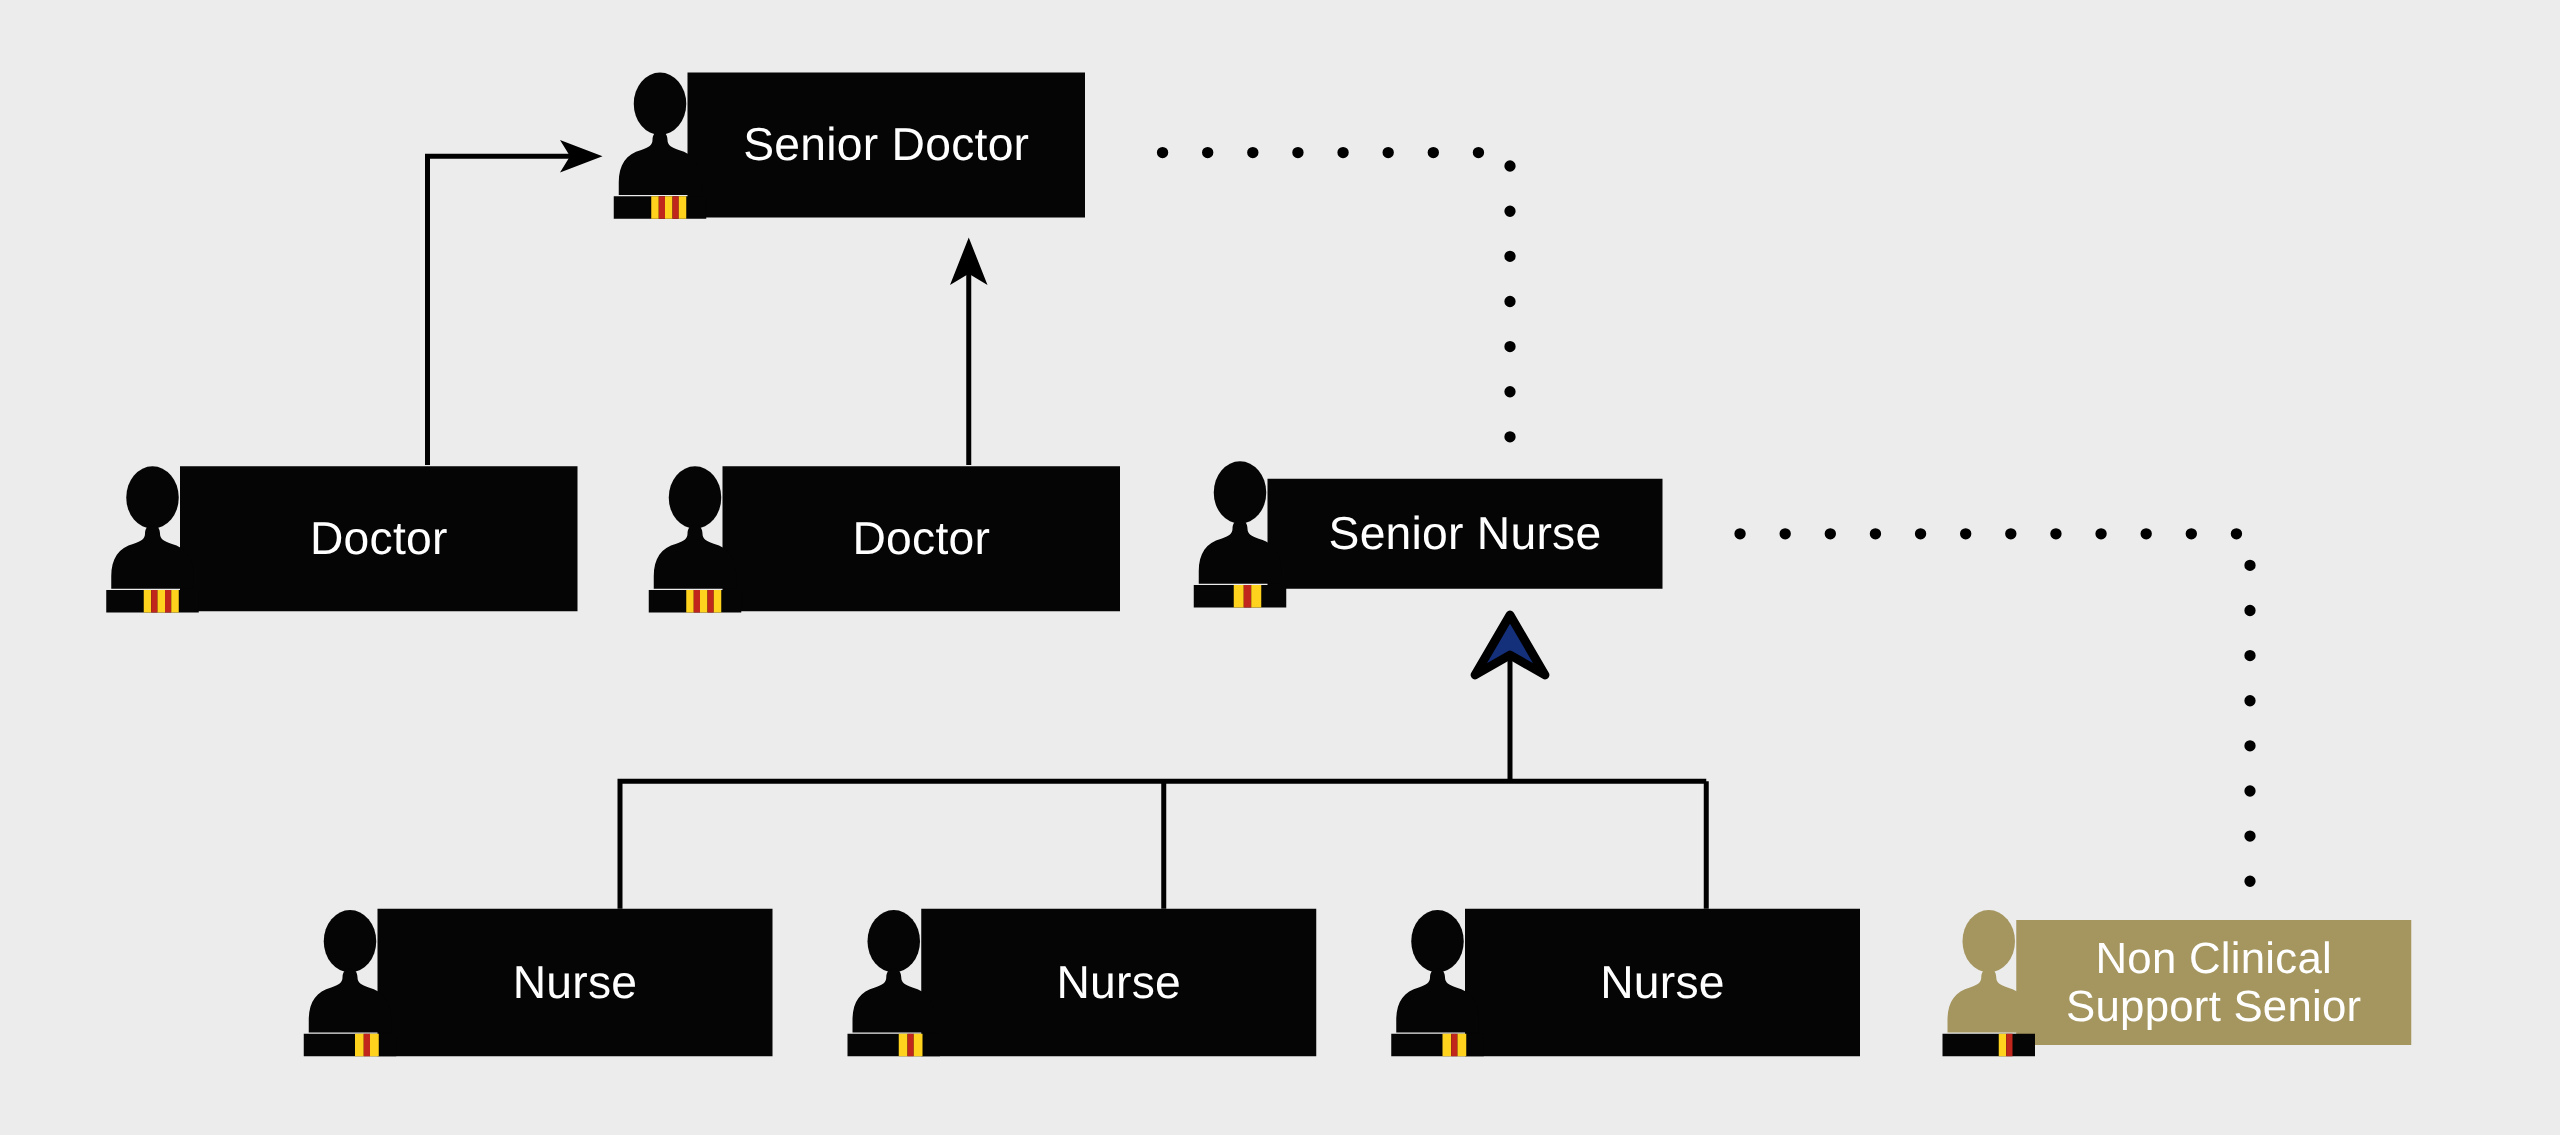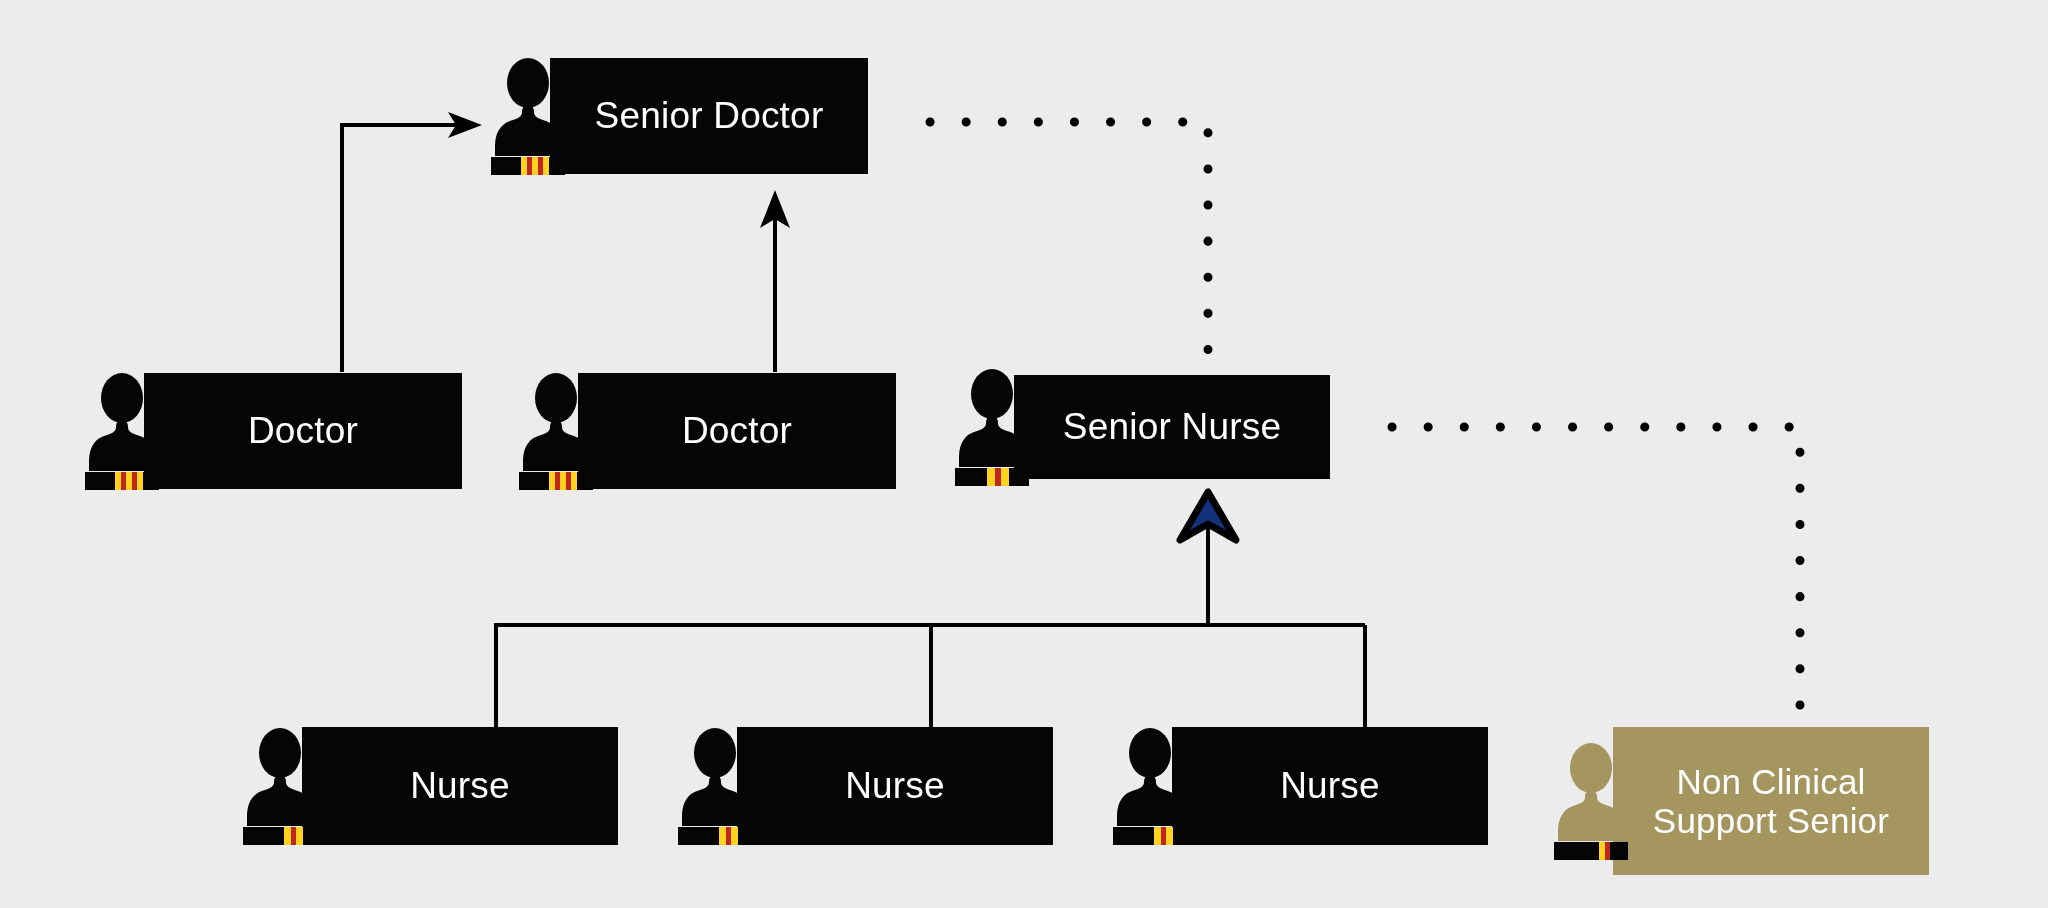--- a/index.html
+++ b/index.html
@@ -151,21 +151,21 @@
         <path d="M40 48 c-4 0 -6 3 -6 7 c0 4 -3 6 -9 8 c-12 3 -18 12 -18 26 l0 10 l66 0 l0 -10
                  c0 -14 -6 -23 -18 -26 c-6 -2 -9 -4 -9 -8 c0 -4 -2 -7 -6 -7 z" fill="#050505"></path>
         <g>
           <rect x="3" y="100" width="74" height="23" fill="#050505"></rect>
           <rect x="35" y="100" width="8" height="23" fill="#ffd21e"></rect>
           <rect x="43" y="100" width="6" height="23" fill="#c0261b"></rect>
           <rect x="49" y="100" width="8" height="23" fill="#ffd21e"></rect>
         </g>
       </svg>
     </div>
-    <div class="box dark" style="width:316px; height:104px; font-size:37px;">
+    <div class="box dark" style="width:316px; height:88px; font-size:37px;">
       <span>Senior Nurse</span>
     </div>
   </div>
 
   <div class="node" style="left:240px; top:727px;">
     <div class="avatar">
       <svg width="80" height="118" viewBox="0 0 80 118" xmlns="http://www.w3.org/2000/svg">
         <ellipse cx="40" cy="26" rx="21" ry="25" fill="#050505"></ellipse>
         <path d="M40 48 c-4 0 -6 3 -6 7 c0 4 -3 6 -9 8 c-12 3 -18 12 -18 26 l0 10 l66 0 l0 -10
                  c0 -14 -6 -23 -18 -26 c-6 -2 -9 -4 -9 -8 c0 -4 -2 -7 -6 -7 z" fill="#050505"></path>
@@ -226,19 +226,19 @@
         <ellipse cx="40" cy="26" rx="21" ry="25" fill="#a59660"></ellipse>
         <path d="M40 48 c-4 0 -6 3 -6 7 c0 4 -3 6 -9 8 c-12 3 -18 12 -18 26 l0 10 l66 0 l0 -10
                  c0 -14 -6 -23 -18 -26 c-6 -2 -9 -4 -9 -8 c0 -4 -2 -7 -6 -7 z" fill="#a59660"></path>
         <g>
           <rect x="3" y="100" width="74" height="23" fill="#050505"></rect>
           <rect x="48" y="100" width="6" height="23" fill="#ffd21e"></rect>
           <rect x="54" y="100" width="5" height="23" fill="#c0261b"></rect>
         </g>
       </svg>
     </div>
-    <div class="box tan" style="width:316px; height:148px; font-size:35px; flex-direction:column; justify-content:center;">
+    <div class="box tan" style="width:316px; height:100px; font-size:35px; flex-direction:column; justify-content:center;">
       <span>Non Clinical</span>
       <span>Support Senior</span>
     </div>
   </div>
 
 </div>
 
 </body></html>

